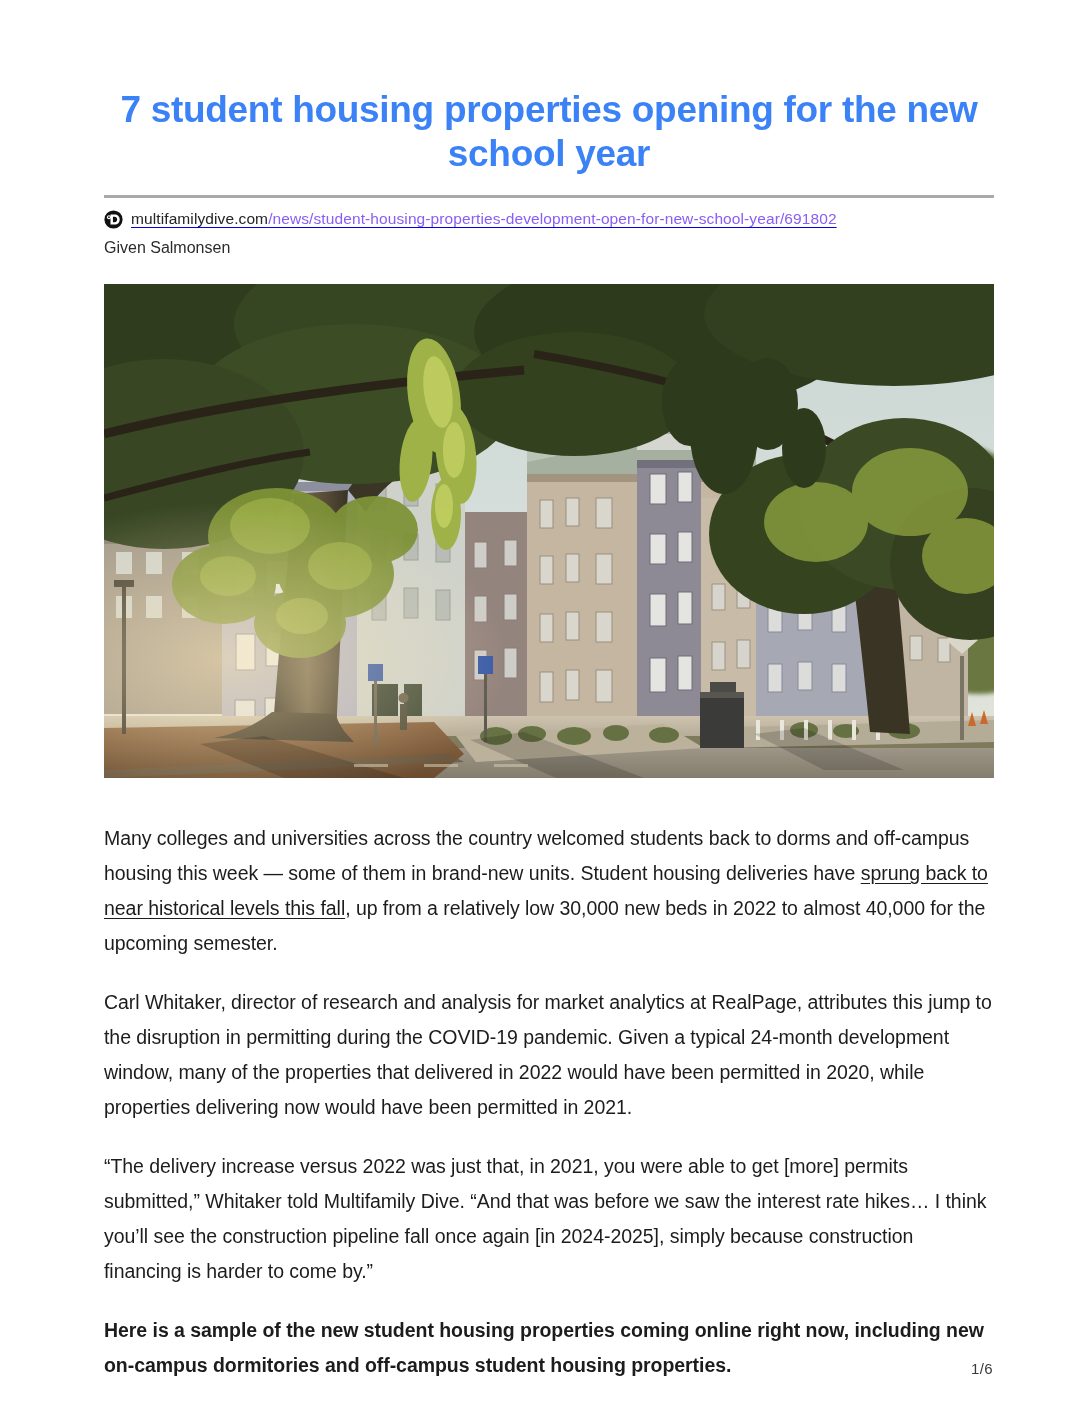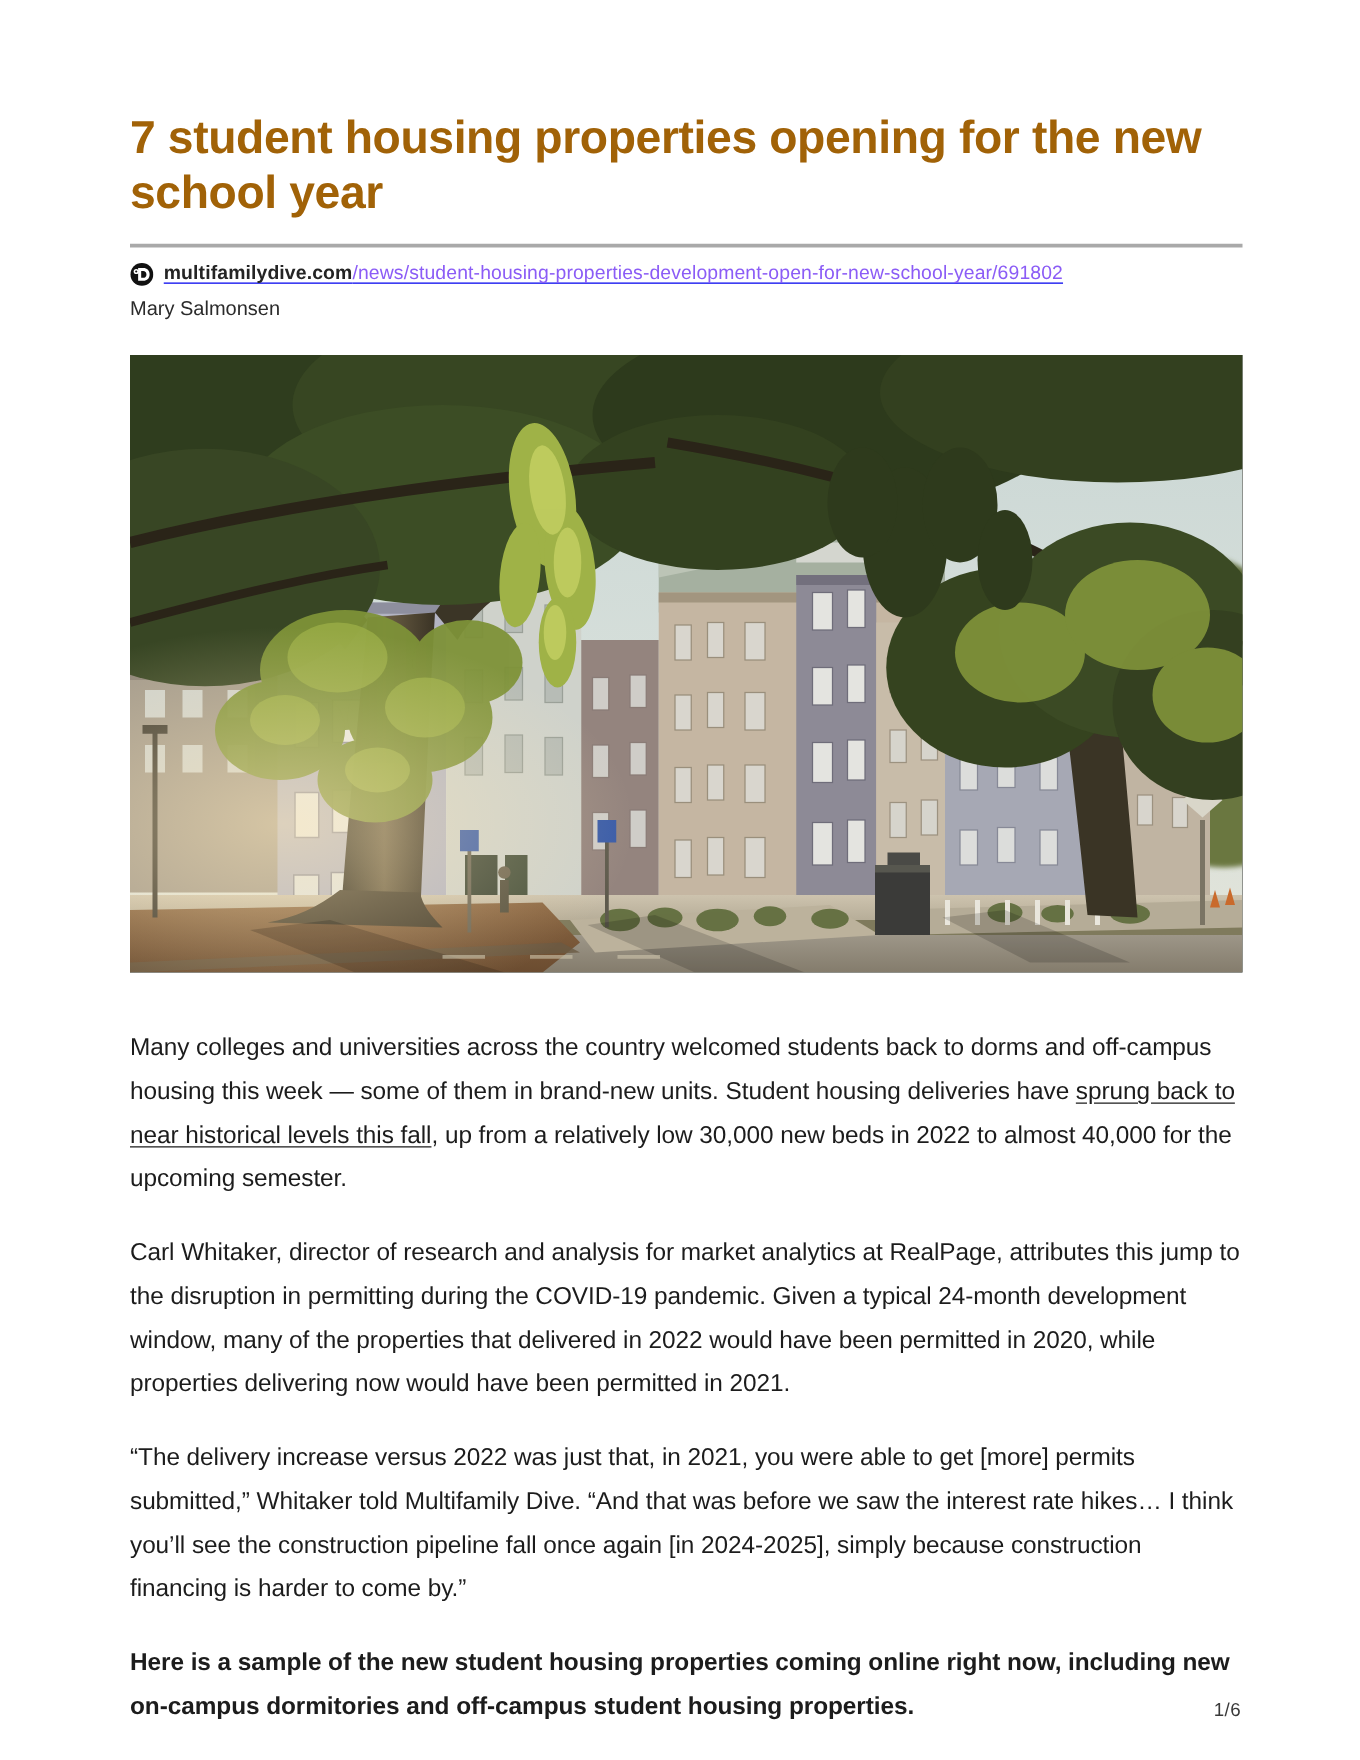--- a/index.html
+++ b/index.html
@@ -31,23 +31,24 @@
     top: 88px;
     width: 890px;
   }
 
   
   .article-title {
     font-size: 37px;
     line-height: 1.18;
     font-weight: 700;
     letter-spacing: -0.3px;
-    color: #a16207;
+    color: #3b82f6;
     margin: 0 0 20px 0;
     font-family: "Liberation Sans", sans-serif;
+    text-align: center;
   }
 
   .title-rule {
     height: 3px;
     background: #a9a9a9;
     width: 100%;
     margin: 0 0 9px 0;
   }
 
   
@@ -66,21 +67,21 @@
   }
   .source-url {
     font-size: 15.5px;
     line-height: 20px;
     letter-spacing: 0.1px;
     text-decoration: underline;
     text-underline-offset: 3px;
     white-space: nowrap;
   }
   .source-domain {
-    font-weight: 700;
+    font-weight: 400;
     color: #242424;
   }
   .source-path {
     font-weight: 400;
     color: #8b5cf6;
   }
 
   
   .byline {
     font-size: 16px;
@@ -155,21 +156,21 @@
           <circle cx="12" cy="12" r="11.5" fill="#111111"></circle>
           <path d="M8.2 5.6h5.2c3.9 0 6.4 2.6 6.4 6.4s-2.5 6.4-6.4 6.4H8.2V5.6z" fill="#ffffff"></path>
           <path d="M11.3 8.6h2.0c2.0 0 3.3 1.3 3.3 3.4s-1.3 3.4-3.3 3.4h-2.0V8.6z" fill="#111111"></path>
           <circle cx="6.3" cy="9.1" r="2.6" fill="#ffffff"></circle>
           <circle cx="6.3" cy="9.1" r="1.1" fill="#111111"></circle>
         </svg>
       </span>
       <a class="source-url" href="#"><span class="source-domain">multifamilydive.com</span><span class="source-path">/news/student-housing-properties-development-open-for-new-school-year/691802</span></a>
     </div>
 
-    <div class="byline">Mary Salmonsen</div>
+    <div class="byline">Given Salmonsen</div>
 
     <div class="hero">
       <svg viewBox="0 0 890 494" preserveAspectRatio="none" xmlns="http://www.w3.org/2000/svg">
         <defs>
           <linearGradient id="skyG" x1="0" y1="0" x2="0" y2="1">
             <stop offset="0%" stop-color="#c9d6d4"></stop>
             <stop offset="60%" stop-color="#d8e0db"></stop>
             <stop offset="100%" stop-color="#e3e4d9"></stop>
           </linearGradient>
           <linearGradient id="roadG" x1="0" y1="0" x2="0" y2="1">

